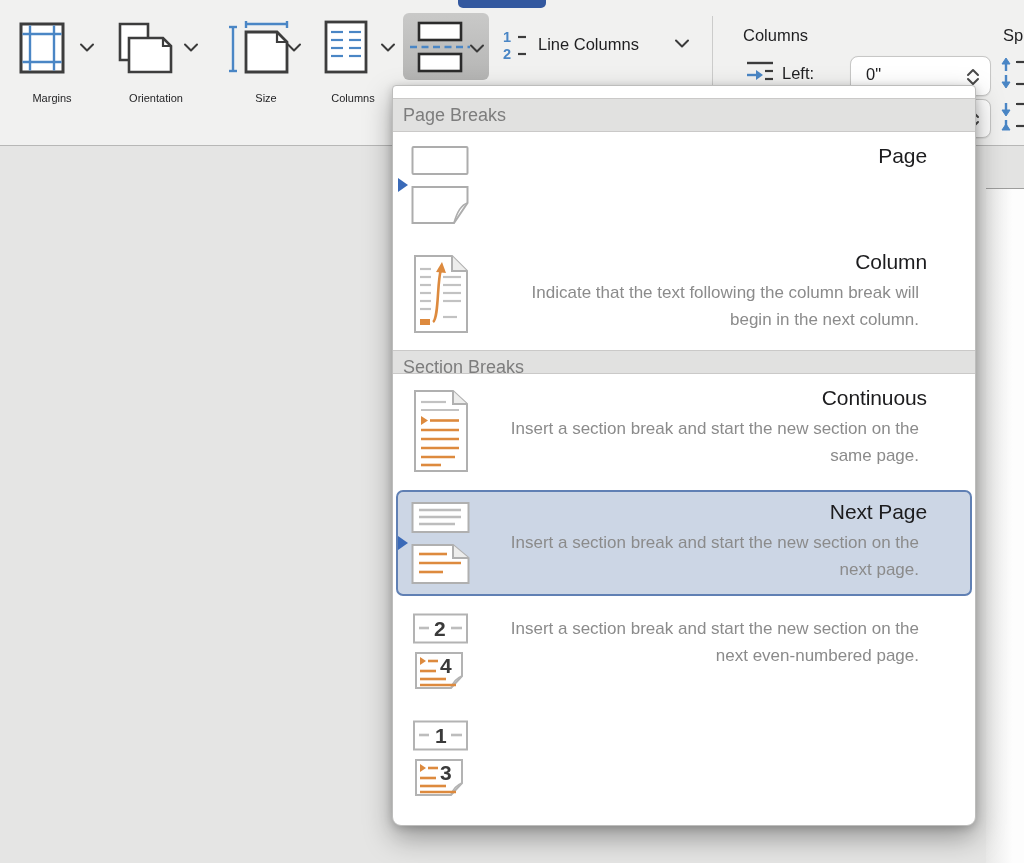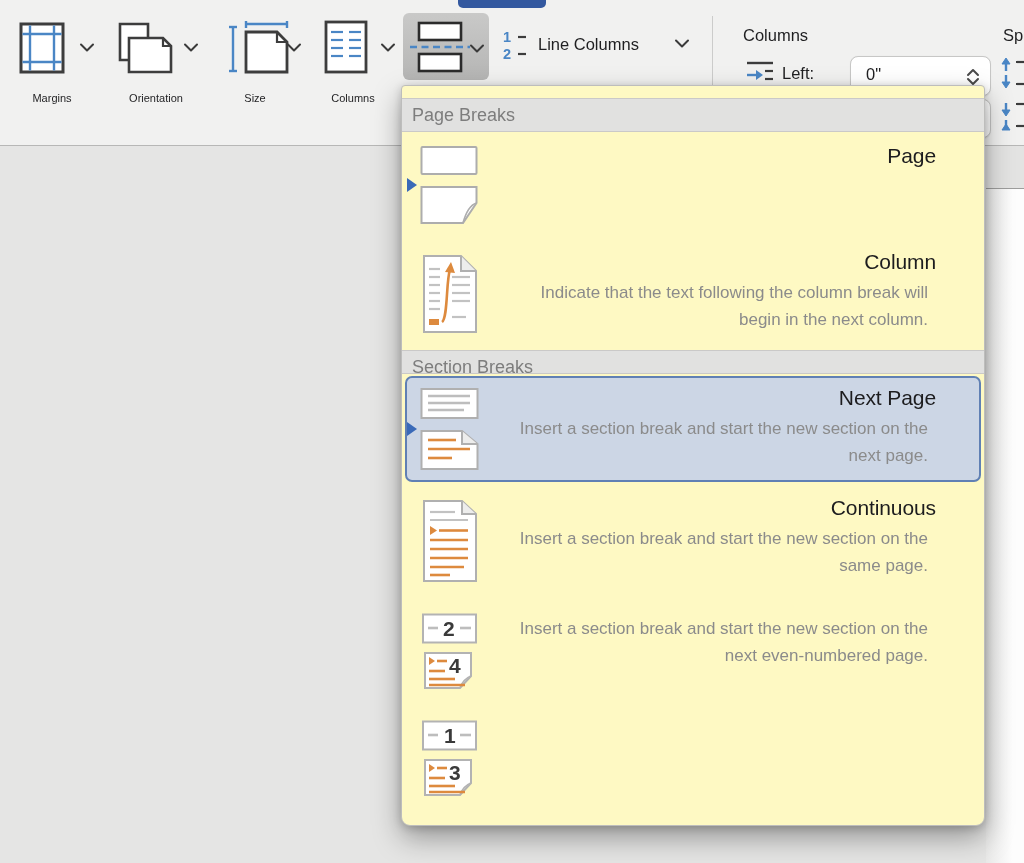--- a/index.html
+++ b/index.html
@@ -36,21 +36,21 @@
 
   
   #doc-bg{left:0;top:146px;width:1024px;height:717px;background:#e5e5e4;z-index:0;}
   #page-edge{left:986px;top:146px;width:38px;height:717px;z-index:2;}
   #page-edge .gap{position:absolute;left:0;top:0;width:38px;height:42px;background:#e3e3e2;}
   #page-edge .line{position:absolute;left:0;top:42px;width:38px;height:1px;background:#9d9d9c;}
   #page-edge .paper{position:absolute;left:0;top:43px;width:38px;height:674px;
         background:linear-gradient(to right,#e9e9e8,#fdfdfd 70%);}
 
   
-  #breaks-menu{left:401px;top:85px;width:584px;height:741px;background:#fef9c3;
+  #breaks-menu{left:392px;top:85px;width:584px;height:741px;background:#ffffff;
         border:1px solid #bdbdbc;border-radius:4px 4px 9px 9px;z-index:10;
         box-shadow:0 12px 28px rgba(0,0,0,.34),0 2px 8px rgba(0,0,0,.18);
         box-sizing:border-box;overflow:hidden;}
   .menu-strip{height:12px;}
   .menu-header{height:34px;background:#e1e1e0;border-top:1px solid #cac9c8;
         border-bottom:1px solid #cac9c8;box-sizing:border-box;
         font-size:18px;color:#7d7d7d;line-height:32px;padding-left:10px;}
   .mi{position:relative;}
   .mi-marker{position:absolute;left:5px;top:50%;margin-top:-7px;width:0;height:0;
         border-left:10px solid #3a6ab8;border-top:7px solid transparent;
@@ -124,21 +124,21 @@
           <path d="M18,12 H49 L59,22 V52 H18 Z" fill="#fff" stroke="#3d3d3d" stroke-width="2.8"></path>
           <path d="M49,12 V22 H59" fill="none" stroke="#3d3d3d" stroke-width="2.2"></path>
         </svg>
       </span>
       <span class="abs" style="left:58px;top:22px">
         <svg class="chev" width="16" height="11" viewBox="0 0 16 11">
             <path d="M2,2.5 L8,8.5 L14,2.5" fill="none" stroke="#3a3a3a" stroke-width="2" stroke-linecap="round" stroke-linejoin="round"></path>
           </svg>
       </span>
     </div>
-    <div class="abs grp-label" style="left:217px;width:76px">Size</div>
+    <div class="abs grp-label" style="left:228px;width:76px">Size</div>
 
     <div class="abs ribbon-btn" style="left:324px;top:20px;width:74px;height:58px">
       <span class="abs" style="left:0;top:0">
         <svg width="44" height="54" viewBox="0 0 44 54">
           <rect x="2" y="2" width="40" height="50" fill="#fff" stroke="#3d3d3d" stroke-width="2.8"></rect>
           <g stroke="#4a86c5" stroke-width="2.2">
             <line x1="7" y1="12" x2="19" y2="12"></line>
               <line x1="7" y1="20" x2="19" y2="20"></line>
             <line x1="7" y1="28" x2="19" y2="28"></line>
               <line x1="7" y1="36" x2="19" y2="36"></line>
@@ -307,46 +307,20 @@
         </svg>
       </span>
       <div class="mi-text">
         <div class="mi-title">Column</div>
         <div class="mi-desc">Indicate that the text following the column break will begin in the next column.</div>
       </div>
     </div>
 
     <div class="menu-header" style="height:24px">Section Breaks</div>
 
-    <div class="mi" style="height:110px">
-      <div class="sel-box"></div>
-      <span class="mi-marker"></span>
-      <span class="mi-icon">
-        <svg width="60" height="84" viewBox="0 0 60 84">
-          <rect x="1.5" y="2" width="56" height="29" fill="#fff" stroke="#b0b0b0" stroke-width="2"></rect>
-          <g stroke="#bdbdbd" stroke-width="2.4">
-            <line x1="8" y1="9" x2="50" y2="9"></line>
-              <line x1="8" y1="16" x2="50" y2="16"></line>
-              <line x1="8" y1="23" x2="44" y2="23"></line>
-          </g>
-          <path d="M1.5,44 H42 L57.5,57 V82 H1.5 Z" fill="#fff" stroke="#b0b0b0" stroke-width="2"></path>
-          <path d="M42,44 V57 H57.5" fill="#ededec" stroke="#b0b0b0" stroke-width="2"></path>
-          <g stroke="#dd8a3e" stroke-width="2.6">
-            <line x1="8" y1="53" x2="36" y2="53"></line>
-              <line x1="8" y1="62" x2="50" y2="62"></line>
-              <line x1="8" y1="71" x2="32" y2="71"></line>
-          </g>
-        </svg>
-      </span>
-      <div class="mi-text">
-        <div class="mi-title">Next Page</div>
-        <div class="mi-desc">Insert a section break and start the new section on the next page.</div>
-      </div>
-    </div>
-
     <div class="mi" style="height:114px">
       <span class="mi-icon">
         <svg width="56" height="84" viewBox="0 0 56 84">
           <path d="M2,2 H40 L54,15 V82 H2 Z" fill="#fff" stroke="#b0b0b0" stroke-width="2"></path>
           <path d="M40,2 V15 H54" fill="#ededec" stroke="#b0b0b0" stroke-width="2"></path>
           <g stroke="#c2c2c2" stroke-width="2.2">
             <line x1="8" y1="13" x2="33" y2="13"></line>
               <line x1="8" y1="21" x2="46" y2="21"></line>
           </g>
           <path d="M8,27 L15,31.5 L8,36 Z" fill="#dd8a3e"></path>
@@ -356,20 +330,46 @@
             <line x1="8" y1="50" x2="46" y2="50"></line>
               <line x1="8" y1="59" x2="46" y2="59"></line>
             <line x1="8" y1="68" x2="42" y2="68"></line>
               <line x1="8" y1="76" x2="28" y2="76"></line>
           </g>
         </svg>
       </span>
       <div class="mi-text">
         <div class="mi-title">Continuous</div>
         <div class="mi-desc">Insert a section break and start the new section on the same page.</div>
+      </div>
+    </div>
+
+    <div class="mi" style="height:110px">
+      <div class="sel-box"></div>
+      <span class="mi-marker"></span>
+      <span class="mi-icon">
+        <svg width="60" height="84" viewBox="0 0 60 84">
+          <rect x="1.5" y="2" width="56" height="29" fill="#fff" stroke="#b0b0b0" stroke-width="2"></rect>
+          <g stroke="#bdbdbd" stroke-width="2.4">
+            <line x1="8" y1="9" x2="50" y2="9"></line>
+              <line x1="8" y1="16" x2="50" y2="16"></line>
+              <line x1="8" y1="23" x2="44" y2="23"></line>
+          </g>
+          <path d="M1.5,44 H42 L57.5,57 V82 H1.5 Z" fill="#fff" stroke="#b0b0b0" stroke-width="2"></path>
+          <path d="M42,44 V57 H57.5" fill="#ededec" stroke="#b0b0b0" stroke-width="2"></path>
+          <g stroke="#dd8a3e" stroke-width="2.6">
+            <line x1="8" y1="53" x2="36" y2="53"></line>
+              <line x1="8" y1="62" x2="50" y2="62"></line>
+              <line x1="8" y1="71" x2="32" y2="71"></line>
+          </g>
+        </svg>
+      </span>
+      <div class="mi-text">
+        <div class="mi-title">Next Page</div>
+        <div class="mi-desc">Insert a section break and start the new section on the next page.</div>
       </div>
     </div>
 
     <div class="mi" style="height:108px">
       <span class="mi-icon">
         <svg width="58" height="78" viewBox="0 0 58 78">
           <rect x="2" y="1.5" width="53" height="28" fill="#fff" stroke="#b3b3b3" stroke-width="2"></rect>
           <line x1="7" y1="15" x2="17" y2="15" stroke="#bdbdbd" stroke-width="2.6"></line>
           <text x="22" y="23" font-size="21" font-weight="700" fill="#3a3a3a">2</text>
           <line x1="39" y1="15" x2="50" y2="15" stroke="#bdbdbd" stroke-width="2.6"></line>

